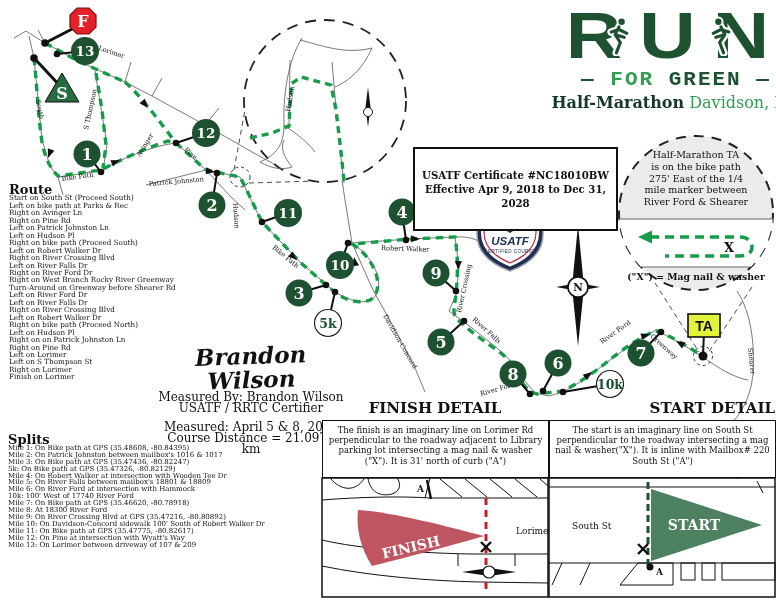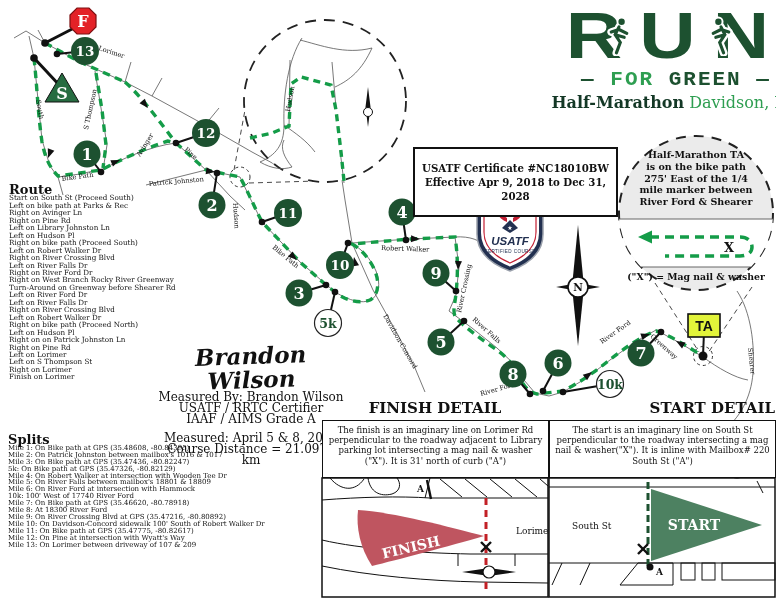--- a/index.html
+++ b/index.html
@@ -13,23 +13,23 @@
             line-height:64px;color:#1d5130;letter-spacing:14px;transform:scaleX(1.22);
             transform-origin:center;position:relative;}
   .runner{position:absolute;top:12px;}
   .logo-fg{font-family:Liberation Mono, monospace;font-weight:800;font-size:21px;line-height:24px;
            color:#1d5130;letter-spacing:2px;}
   .logo-fg .for{color:#2e9e51;}
   .logo-sub{font-size:16px;line-height:22px;font-weight:bold;color:#143826;}
   .logo-sub .loc{color:#2e9e51;font-weight:normal;}
   
   .cert{left:413px;top:147px;width:199px;border:2px solid #111;background:#fff;
-        text-align:center;font-weight:bold;font-size:10.2px;line-height:14px;padding:12px 1px;}
-  
-  .ta-note{left:623px;top:149px;width:146px;text-align:center;font-weight:bold;
+        text-align:center;font-weight:bold;font-size:10.2px;line-height:14px;padding:19px 1px;}
+  
+  .ta-note{left:623px;top:149px;width:146px;text-align:center;font-weight:normal;
            font-size:9.5px;line-height:11.8px;}
   .ta-legend{left:620px;top:271px;width:152px;text-align:center;font-weight:bold;font-size:9.3px;}
   
   .route-list{left:9px;top:186px;width:180px;font-size:7.2px;line-height:7.45px;}
   .splits-list{left:8px;top:437px;width:270px;font-size:7px;line-height:6.9px;}
   .list-head{font-weight:bold;font-size:13px;margin-bottom:1px;}
   .list-line{white-space:nowrap;}
   
   .meas{left:158px;top:344px;width:186px;text-align:center;}
   .sig{font-style:italic;font-weight:bold;font-size:23px;line-height:24px;transform:rotate(-2deg);}
@@ -406,21 +406,21 @@
 </div>
 <div class="abs ta-legend">("X") = Mag nail &amp; washer</div>
 
 <div class="abs route-list">
   <div class="list-head">Route</div>
   <div>
         <div class="list-line">Start on South St (Proceed South)</div>
         <div class="list-line">Left on bike path at Parks &amp; Rec</div>
         <div class="list-line">Right on Avinger Ln</div>
         <div class="list-line">Right on Pine Rd</div>
-        <div class="list-line">Left on Library Johnston Ln</div>
+        <div class="list-line">Left on Patrick Johnston Ln</div>
         <div class="list-line">Left on Hudson Pl</div>
         <div class="list-line">Right on bike path (Proceed South)</div>
         <div class="list-line">Left on Robert Walker Dr</div>
         <div class="list-line">Right on River Crossing Blvd</div>
         <div class="list-line">Left on River Falls Dr</div>
         <div class="list-line">Right on River Ford Dr</div>
         <div class="list-line">Right on West Branch Rocky River Greenway</div>
         <div class="list-line">Turn-Around on Greenway before Shearer Rd</div>
         <div class="list-line">Left on River Ford Dr</div>
         <div class="list-line">Left on River Falls Dr</div>
@@ -455,21 +455,20 @@
         <div class="list-line">Mile 11: On Bike path at GPS (35.47775, -80.82617)</div>
         <div class="list-line">Mile 12: On Pine at intersection with Wyatt's Way</div>
         <div class="list-line">Mile 13: On Lorimer between driveway of 107 &amp; 209</div>
       </div>
 </div>
 
 <div class="abs meas">
   <div class="sig">Brandon Wilson</div>
   <div class="meas-line">Measured By: Brandon Wilson</div>
   <div class="meas-line">USATF / RRTC Certifier</div>
-  <div class="meas-line">IAAF / AIMS Grade A</div>
   <div class="meas-gap"></div>
   <div class="meas-line">Measured: April 5 &amp; 8, 2018</div>
   <div class="meas-line">Course Distance = 21.0975 km</div>
 </div>
 
 <div class="abs fin-title">FINISH DETAIL</div>
 <div class="abs det-text fin-text">The finish is an imaginary line on Lorimer Rd perpendicular to the roadway adjacent to Library parking lot intersecting a mag nail &amp; washer ("X"). It is 31' north of curb ("A")</div>
 <div class="abs start-title">START DETAIL</div>
 <div class="abs det-text start-text">The start is an imaginary line on South St perpendicular to the roadway intersecting a mag nail &amp; washer("X"). It is inline with Mailbox# 220 South St ("A")</div>
 

